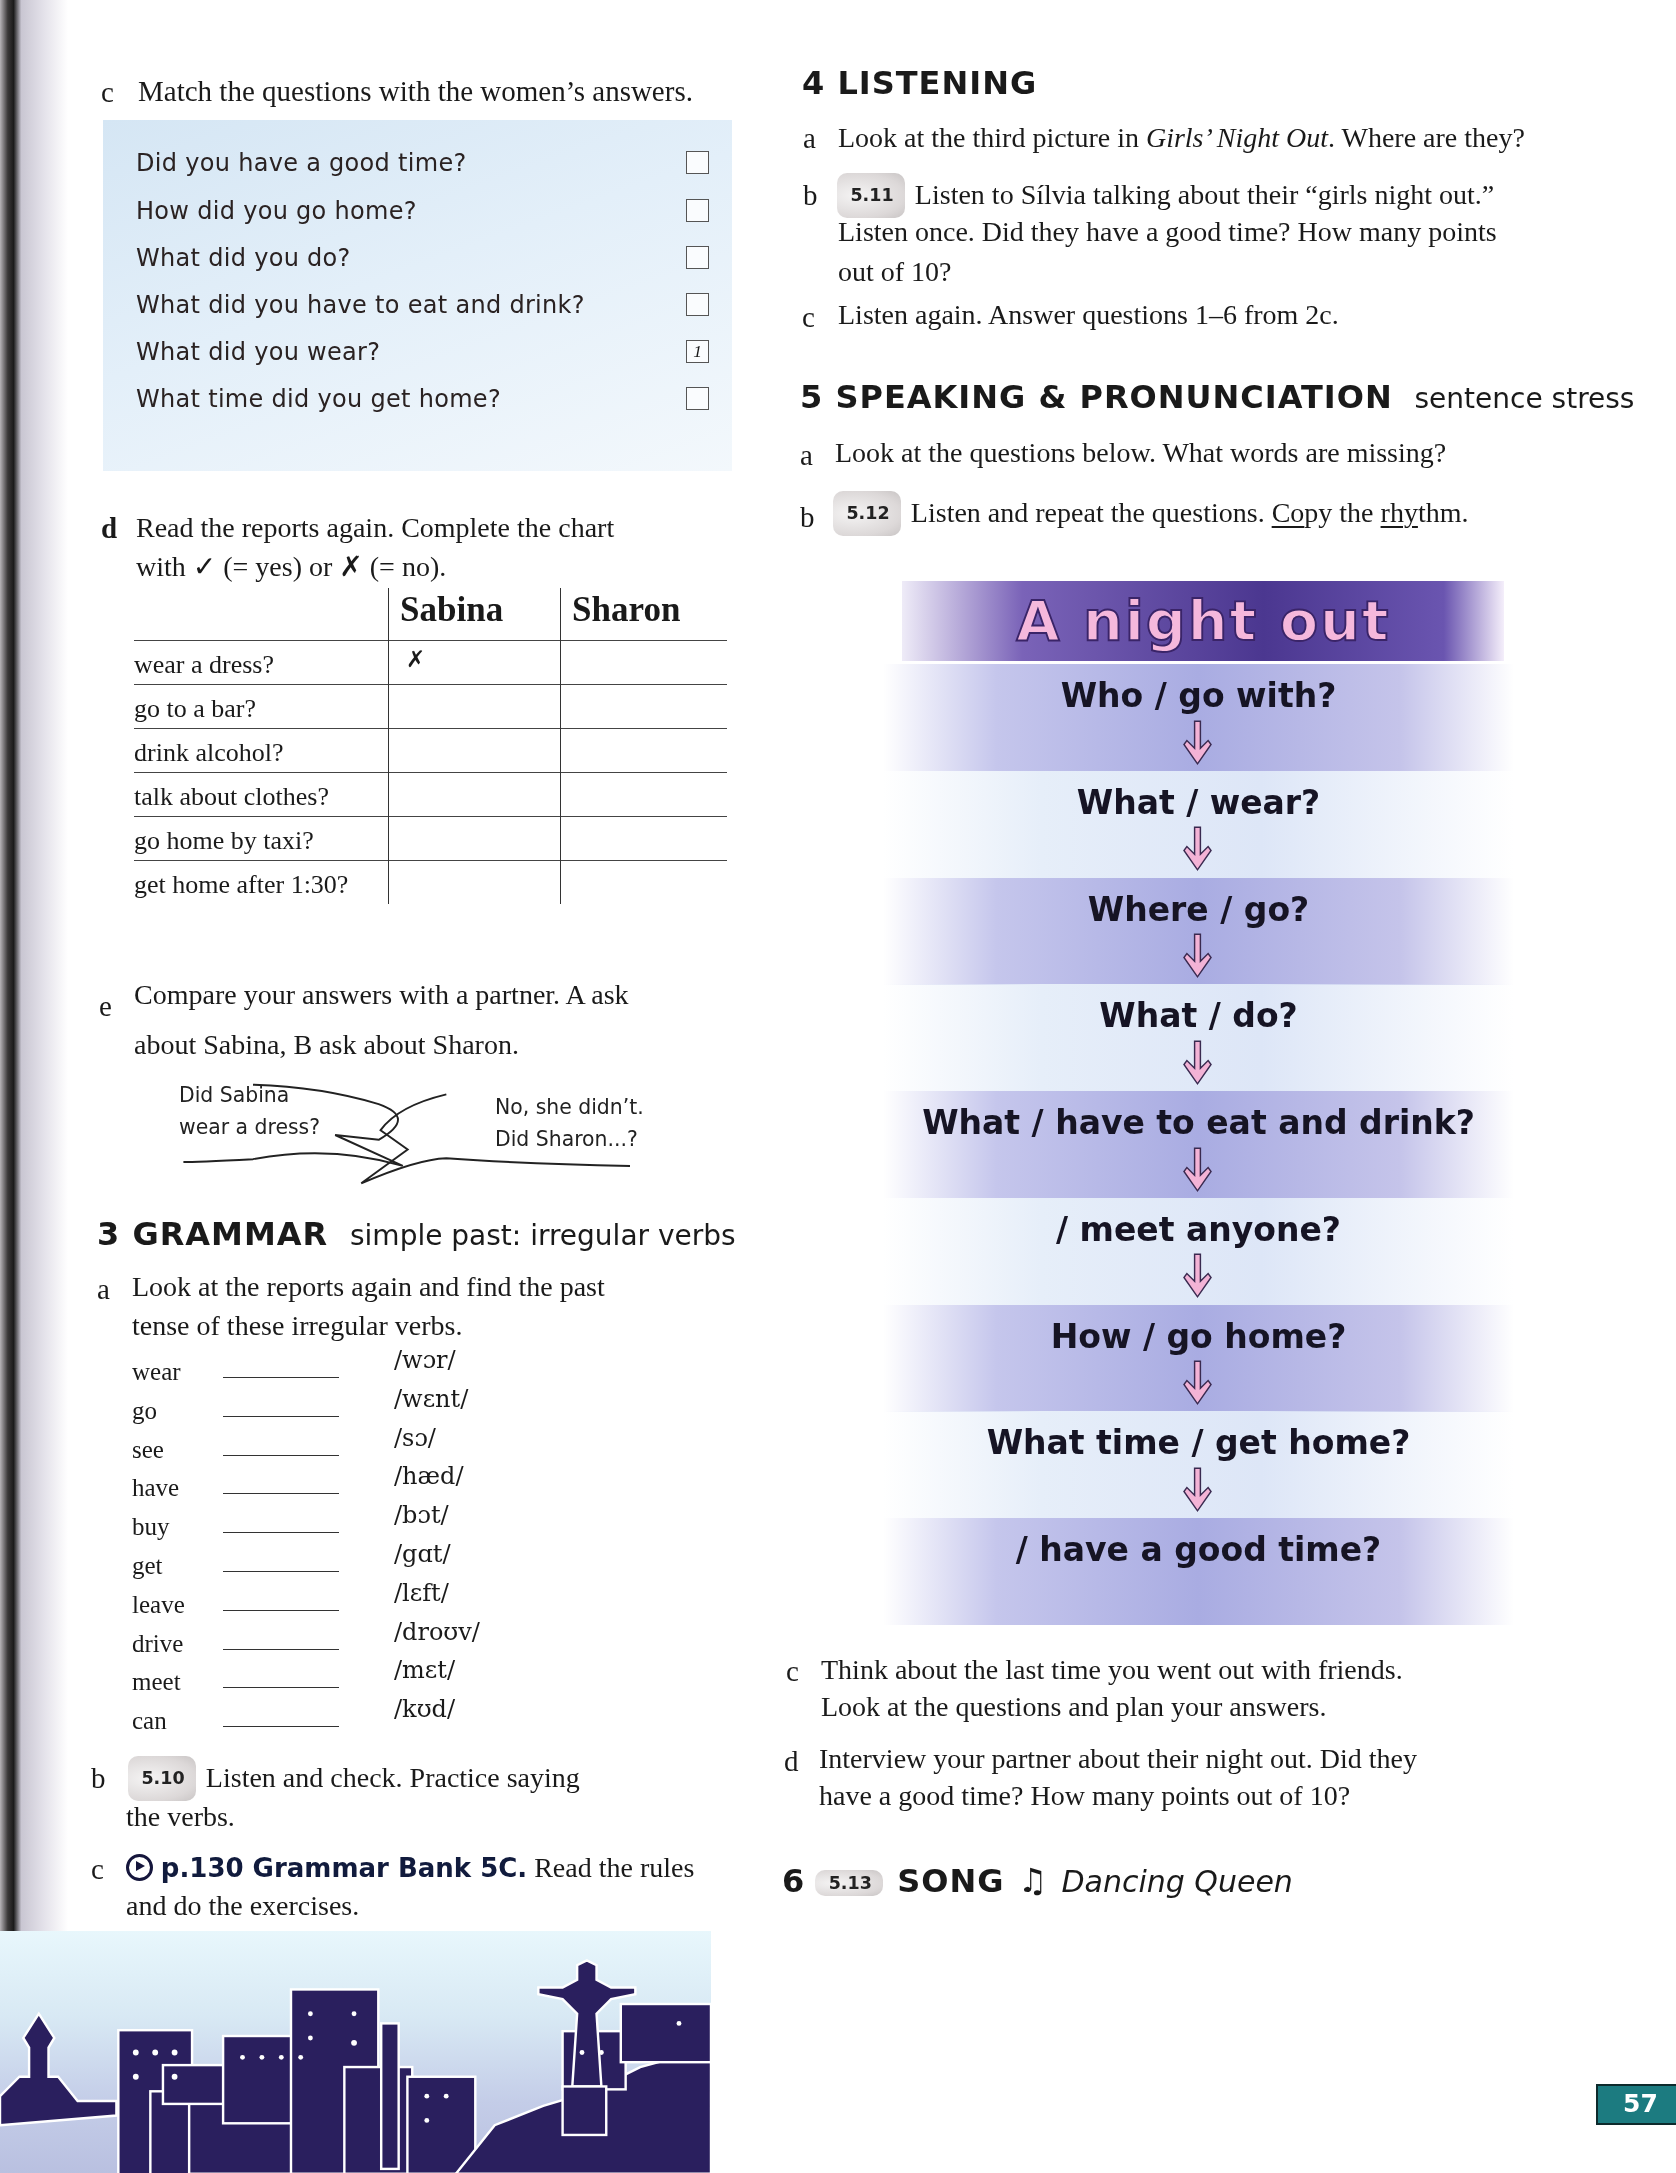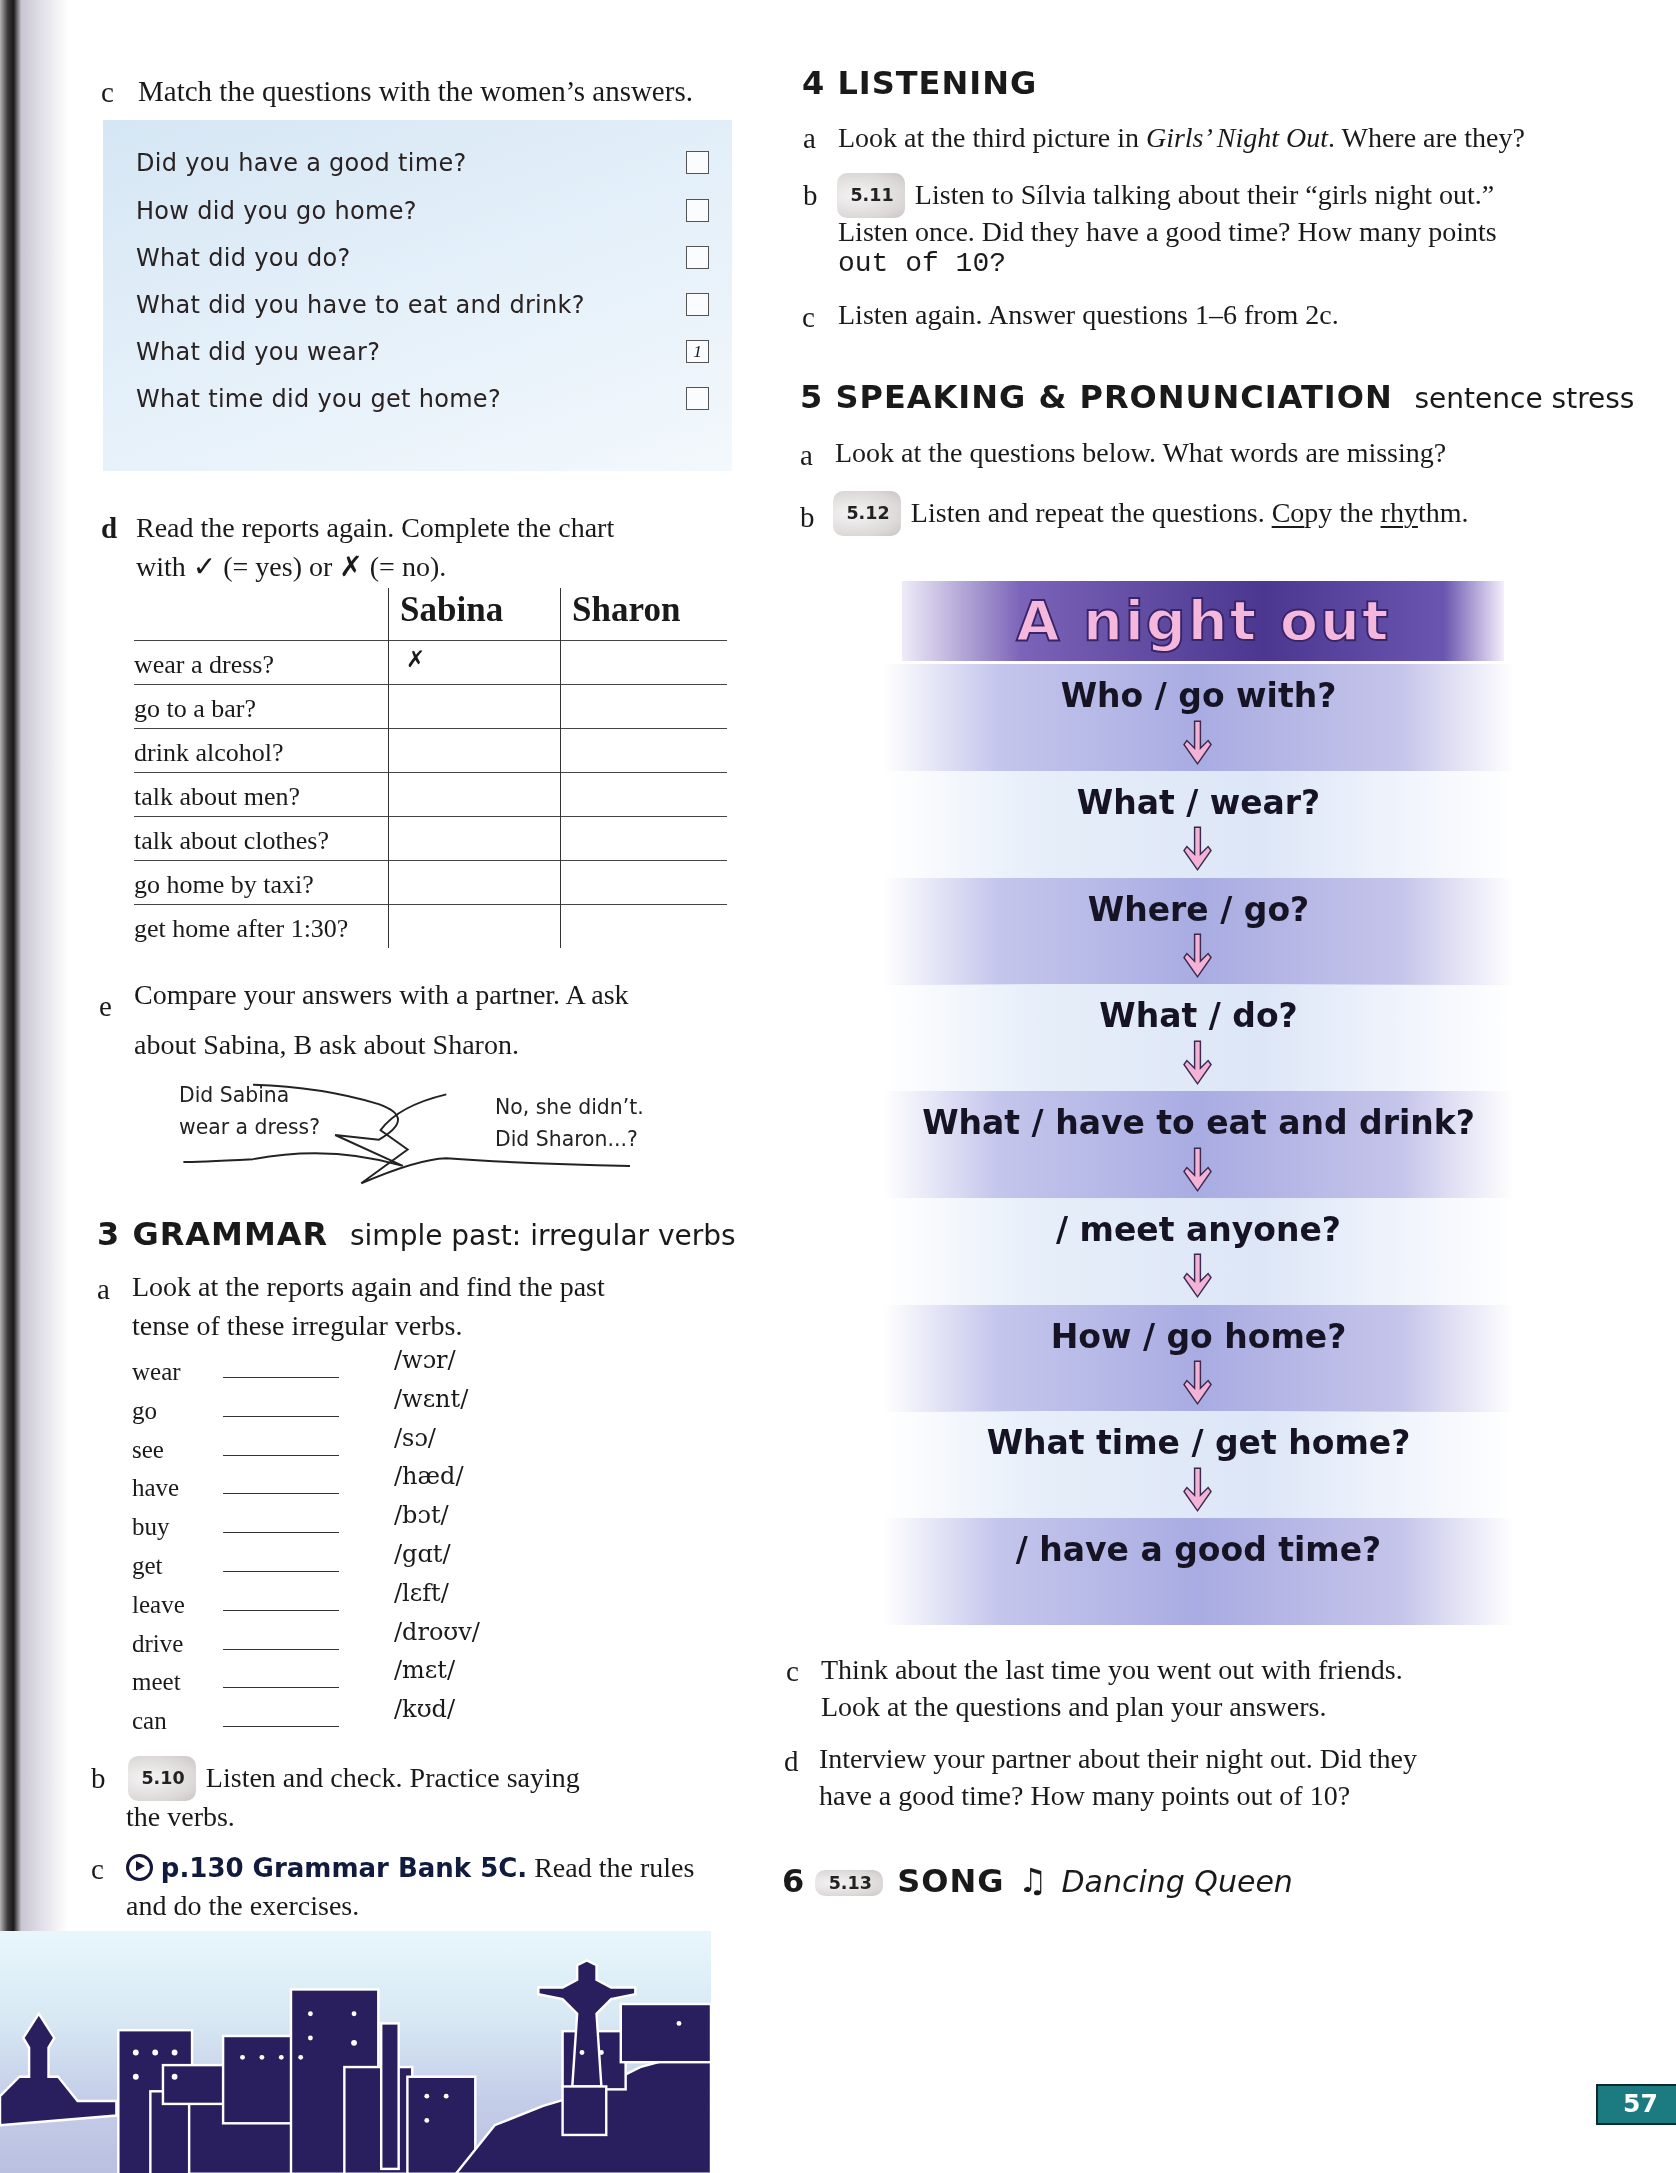--- a/index.html
+++ b/index.html
@@ -153,25 +153,20 @@
       <td class="c1 sans" style="border-top:1.5px solid #444; vertical-align:top; padding-top:5.8px; font-size:23px;">✗</td>
       <td class="c2" style="border-top:1.5px solid #444;"></td>
     </tr>
     <tr class="r">
       <td class="c0">go to a bar?</td>
       <td class="c1"></td>
       <td class="c2"></td>
     </tr>
     <tr class="r">
       <td class="c0">drink alcohol?</td>
-      <td class="c1"></td>
-      <td class="c2"></td>
-    </tr>
-    <tr class="r">
-      <td class="c0">talk about men?</td>
       <td class="c1"></td>
       <td class="c2"></td>
     </tr>
     <tr class="r">
       <td class="c0">talk about clothes?</td>
       <td class="c1"></td>
       <td class="c2"></td>
     </tr>
     <tr class="r">
       <td class="c0">go home by taxi?</td>
@@ -327,21 +322,21 @@
   </div>
   <span class="letter" style="left:803px; top:122px;">a</span>
   <div class="abs para" style="left:838px; top:118px;">
     <span>Look at the third picture in </span><i>Girls’ Night Out</i><span>. Where are they?</span>
   </div>
   <span class="letter" style="left:803px; top:179px;">b</span>
   <div class="abs para" style="left:831px; top:173px;">
     <span class="audio-badge">5.11</span><span>Listen to Sílvia talking about their “girls night out.”</span>
   </div>
   <div class="abs para" style="left:838px; top:212px;">Listen once. Did they have a good time? How many points</div>
-  <div class="abs para" style="left:838px; top:244px;font-family:Liberation Mono, monospace;">out of 10?</div>
+  <div class="abs para" style="left:838px; top:252px;">out of 10?</div>
   <span class="letter" style="left:802px; top:301px;">c</span>
   <div class="abs para" style="left:838px; top:295px;">Listen again. Answer questions 1–6 from 2c.</div>
 </div>
 
 <div>
   <div class="sec-head" style="left:800px; top:378px;">
     <span>5</span>
     <span>SPEAKING &amp; PRONUNCIATION</span>
     <span class="sec-sub">sentence stress</span>
   </div>

